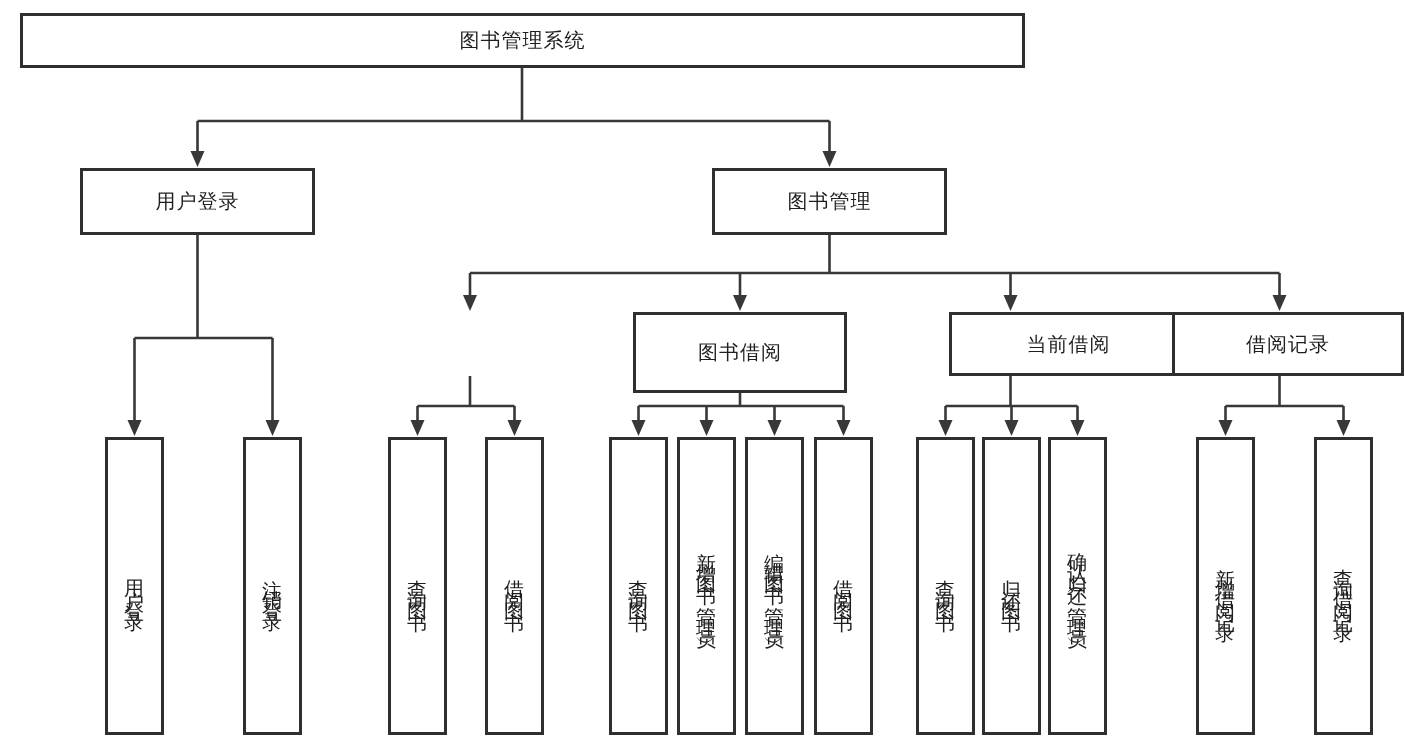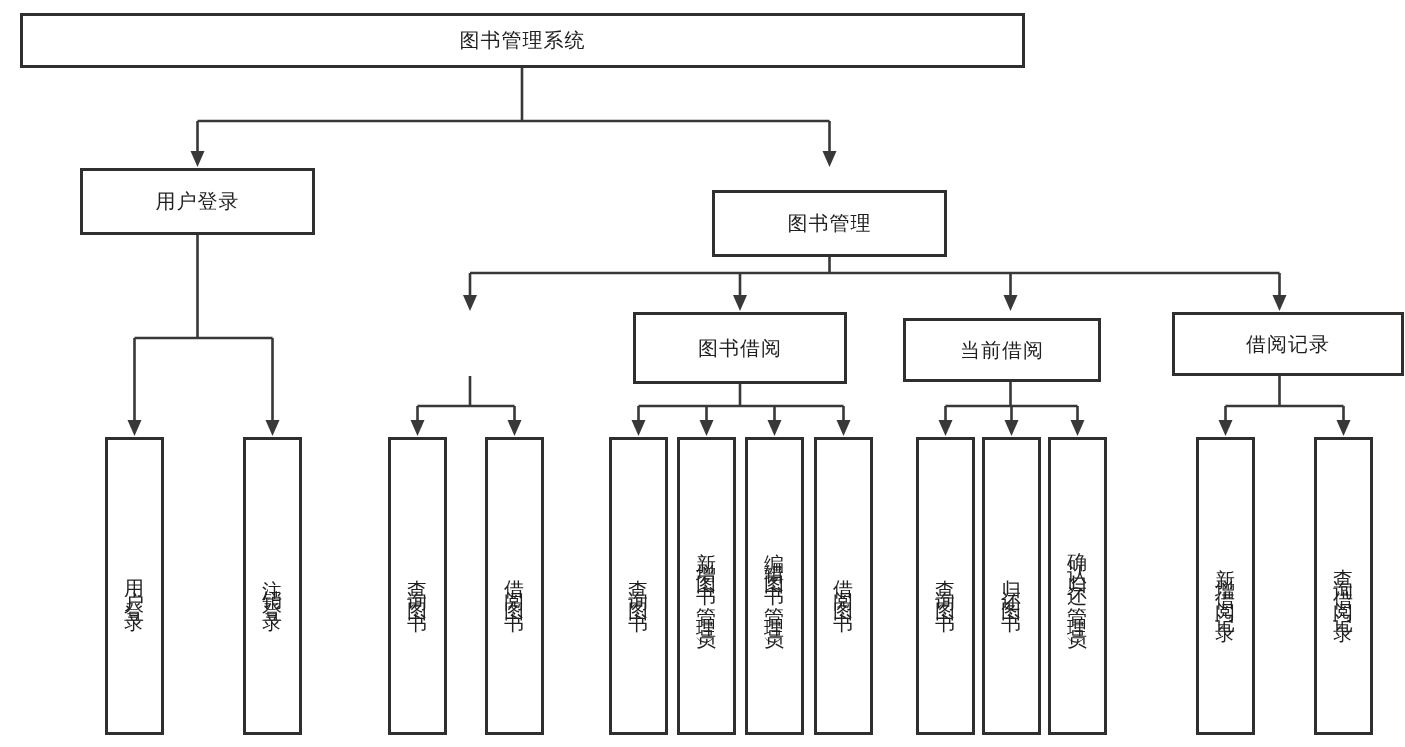--- a/index.html
+++ b/index.html
@@ -55,24 +55,24 @@
     left: 1191px;
     top: 718px;
     font-size: 20px;
     color: var(--watermark, #b5b5b5);
     white-space: nowrap;
     z-index: 6;
   }
   
   .n-root            { left: 20px;   top: 13px;  width: 1005px; height: 55px; }
   .n-user-login      { left: 80px;   top: 168px; width: 235px;  height: 67px; }
-  .n-book-mgmt       { left: 712px;  top: 168px; width: 235px;  height: 67px; margin-top: 22px; }
+  .n-book-mgmt       { left: 712px;  top: 168px; width: 235px;  height: 67px; }
   .n-new-book        { left: 363px;  top: 312px; width: 224px;  height: 64px; }
-  .n-book-borrow     { left: 633px;  top: 312px; width: 214px;  height: 72px; }
-  .n-current-borrow  { left: 903px;  top: 312px; width: 198px;  height: 64px; margin-top: 6px; }
+  .n-book-borrow     { left: 633px;  top: 312px; width: 214px;  height: 81px; }
+  .n-current-borrow  { left: 949px;  top: 312px; width: 239px;  height: 64px; }
   .n-borrow-records  { left: 1172px; top: 312px; width: 232px;  height: 64px; }
   .leaf { top: 437px; width: 59px; height: 298px; }
   .l-1  { left: 105px; }
   .l-2  { left: 243px; }
   .l-3  { left: 388px; }
   .l-4  { left: 485px; }
   .l-5  { left: 609px; }
   .l-6  { left: 677px; }
   .l-7  { left: 745px; }
   .l-8  { left: 814px; }

